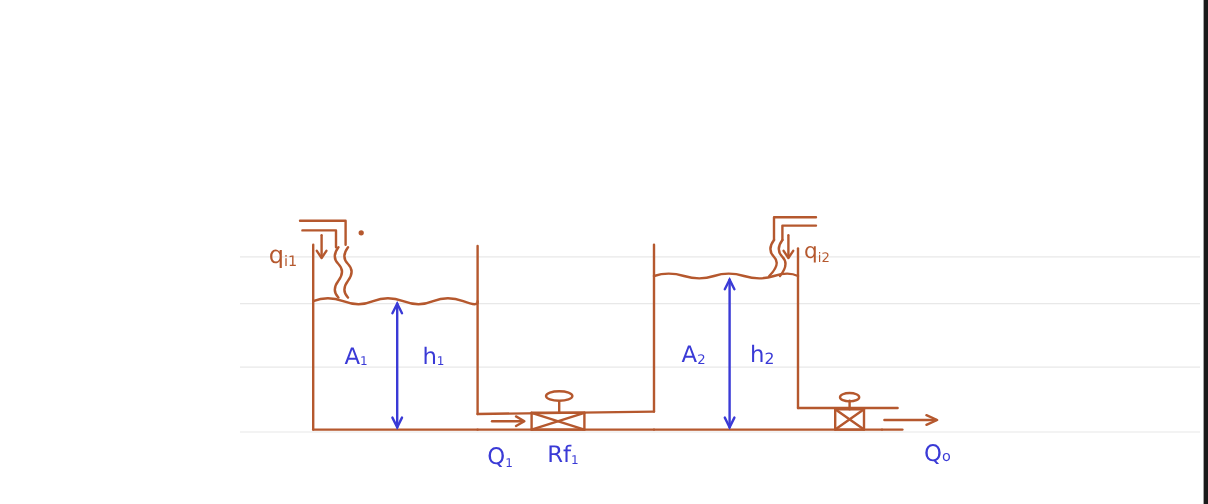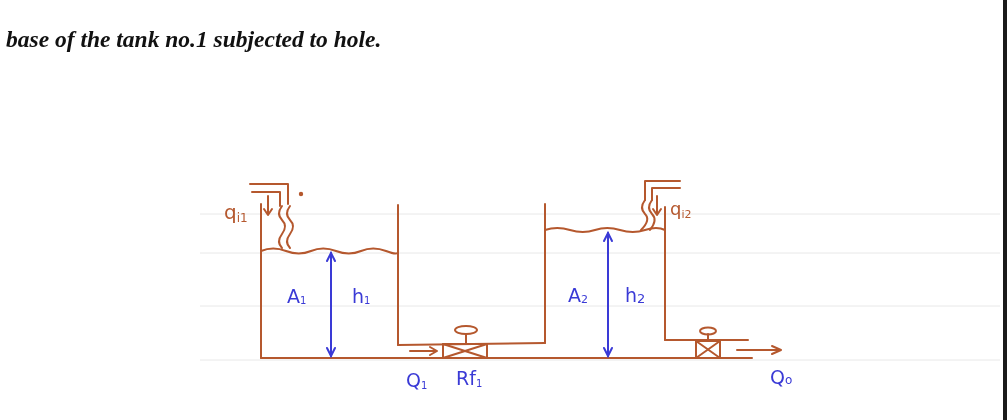--- a/index.html
+++ b/index.html
@@ -12,21 +12,20 @@
     .qtext .line { display:block; }
     .sub { font-size:13px; vertical-align:-3px; letter-spacing:-0.5px; }
     .right-bar { position:absolute; left:1003px; top:0; width:4px; height:420px; background:#1a1a1a; }
     svg.fig { position:absolute; left:0; top:0; }
     .hw { font-family:"DejaVu Sans", sans-serif; }
   </style>
 </head>
 <body>
 
 <div class="qtext">
-  <span class="line">base of the tank no.1 subjected to hole.</span>
 </div>
 
 <div class="right-bar"></div>
 
 <svg class="fig" width="1007" height="420" viewBox="0 0 1007 420">
 
   <g stroke="#e8e8e8" stroke-width="1">
     <line x1="200" y1="214" x2="1000" y2="214"></line>
     <line x1="200" y1="253" x2="1000" y2="253"></line>
     <line x1="200" y1="306" x2="1000" y2="306"></line>

